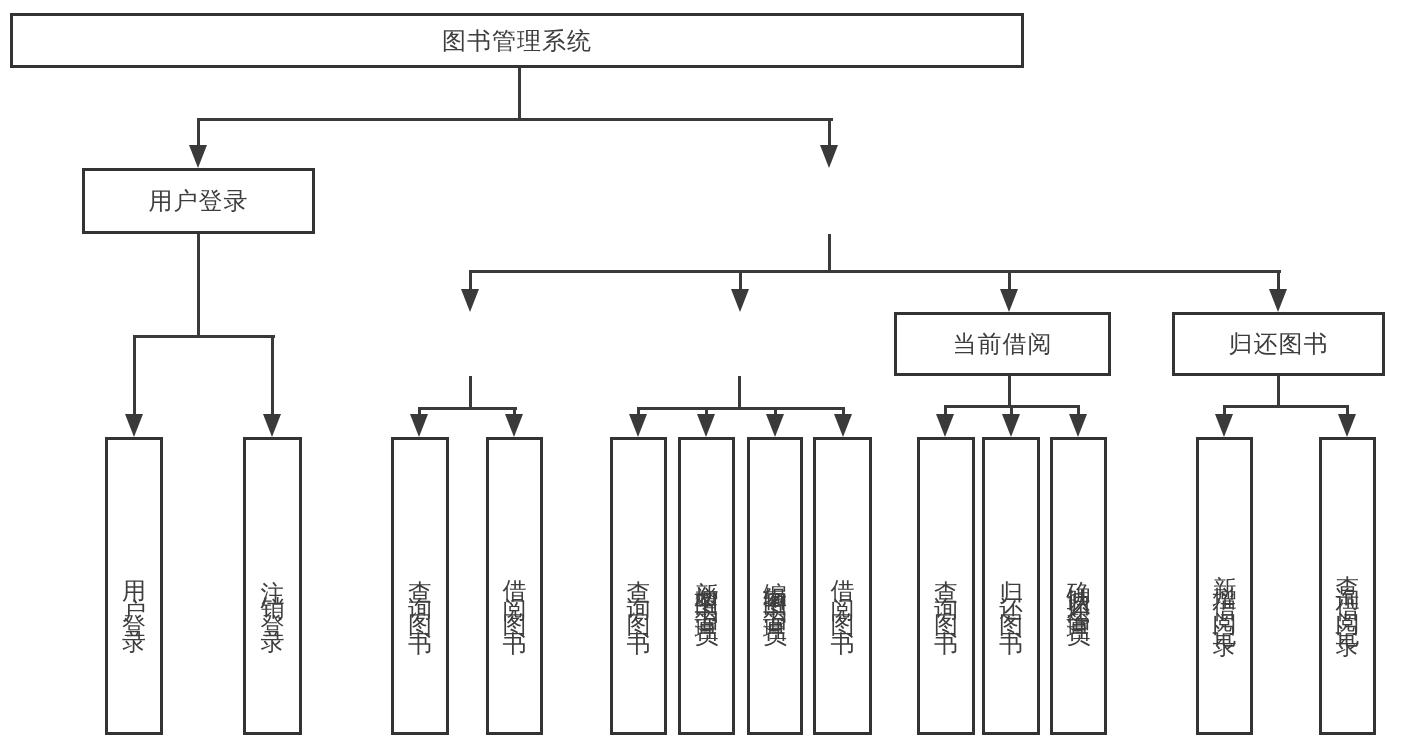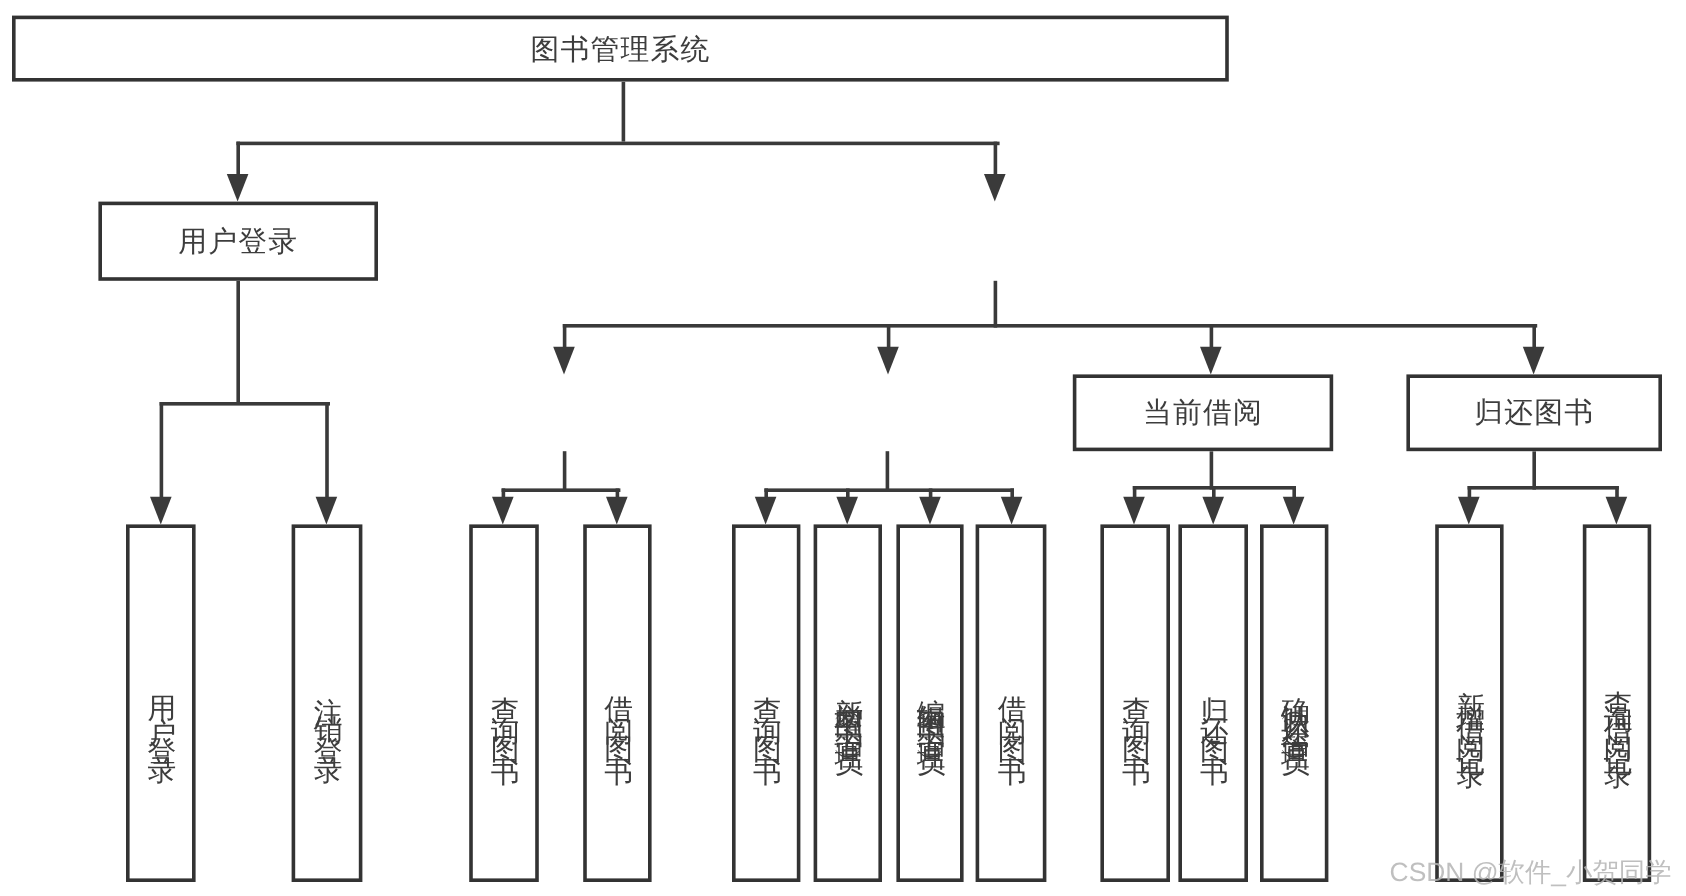--- a/index.html
+++ b/index.html
@@ -187,15 +187,14 @@
   <div class="v" style="left:1077px; top:405px; height:14px;"></div>
   <div class="arrow" style="left:1069px; top:414px;"></div>
 
   <div class="v" style="left:1277px; top:376px; height:32px;"></div>
   <div class="h" style="left:1223px; top:405px; width:126px;"></div>
   <div class="v" style="left:1223px; top:405px; height:14px;"></div>
   <div class="arrow" style="left:1215px; top:414px;"></div>
   <div class="v" style="left:1346px; top:405px; height:14px;"></div>
   <div class="arrow" style="left:1338px; top:414px;"></div>
 
-  <div class="watermark">CSDN @软件_小贺同学</div>
 
 </div>
 
 </body></html>

